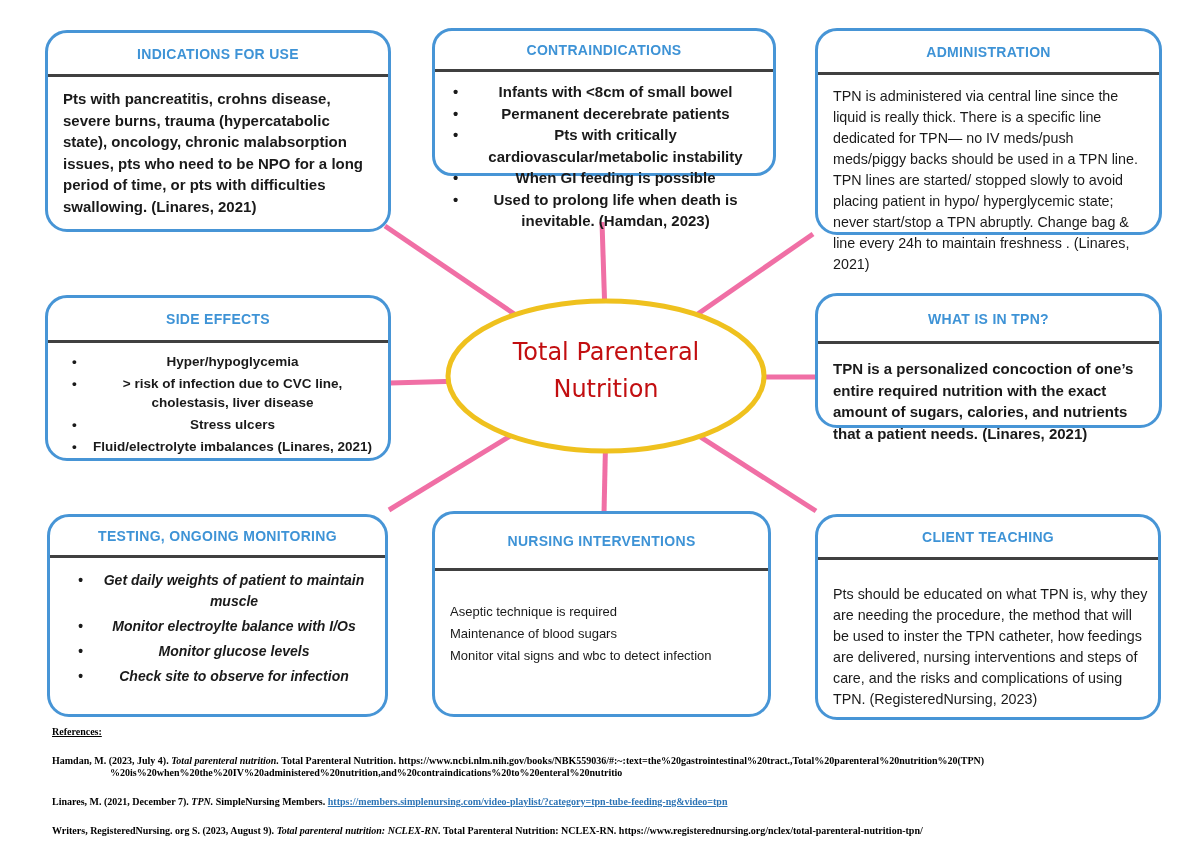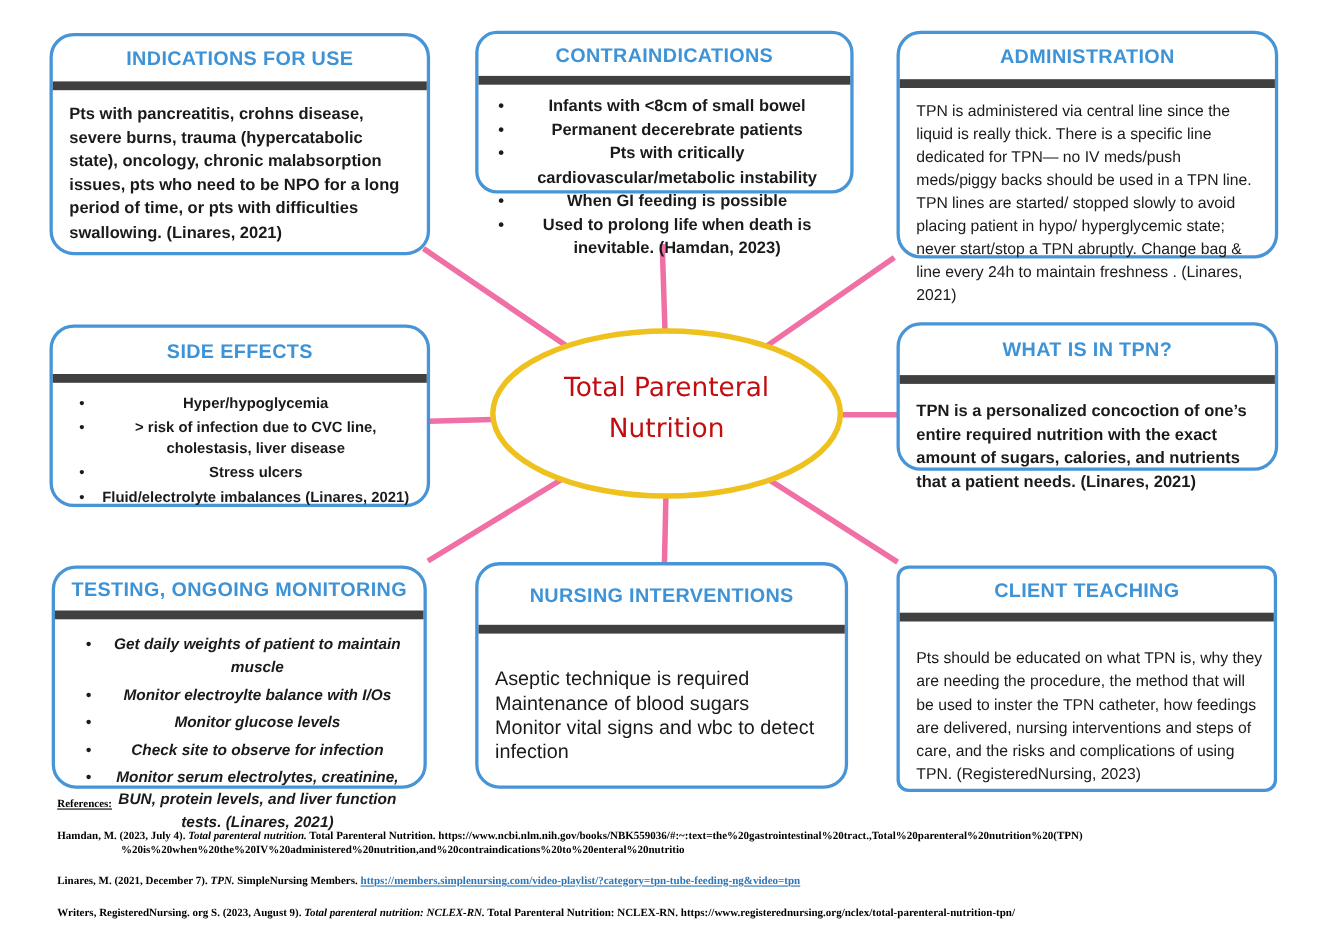--- a/index.html
+++ b/index.html
@@ -2,37 +2,37 @@
 <html><head>
 <meta charset="utf-8">
 <style>
   html,body{margin:0;padding:0;background:#ffffff;}
   .canvas{position:relative;width:1200px;height:848px;background:#ffffff;overflow:hidden;
           font-family:"Liberation Sans",sans-serif;}
   .net{position:absolute;left:0;top:0;z-index:0;}
   .box{position:absolute;z-index:1;background:#ffffff;border:3.5px solid #4795D6;border-radius:22px;
        box-sizing:border-box;display:flex;flex-direction:column;}
   .box-header{flex:0 0 auto;display:flex;align-items:center;justify-content:center;
-       border-bottom:8px solid #404040;color:#3E93D6;font-weight:bold;font-size:18px;
+       border-bottom:3px solid #404040;color:#3E93D6;font-weight:bold;font-size:14px;
        letter-spacing:.3px;text-align:center;}
   .box-body{flex:1 1 auto;color:#1a1a1a;}
   .p-body{padding:11px 10px 6px 15px;}
   .bold-body{font-weight:bold;}
   .fs15{font-size:15px;line-height:21.5px;border-radius:11px;}
   .fs145{font-size:14.3px;line-height:21px;}
   ul.bullets{list-style:none;margin:0;padding:9px 8px 0 16px;}
   ul.bullets li{position:relative;padding-left:15px;text-align:center;}
   ul.bullets li::before{content:"\2022";position:absolute;left:2px;}
   .bul15 li{font-size:15px;line-height:21.5px;font-weight:bold;}
   .bul135{padding-left:22px !important;}
   .bul135 li{font-size:13.5px;line-height:19px;font-weight:bold;margin-bottom:3px;}
   .bul14{padding-left:26px !important;padding-top:12px !important;font-style:italic;}
   .bul14 li{font-size:14px;line-height:20.5px;font-weight:bold;margin-bottom:4.5px;}
   .lines{padding:30px 8px 0 15px;}
-  .lines div{font-size:18px;line-height:22px;}
+  .lines div{font-size:13px;line-height:22px;}
   .pad-top22{padding-top:24px;}
   .center-label{position:absolute;left:486px;top:334px;width:240px;z-index:1;text-align:center;
        font-family:"DejaVu Sans",sans-serif;font-size:24px;line-height:37px;color:#C20E10;}
   .refs{position:absolute;left:52px;top:726px;width:1120px;z-index:1;
        font-family:"Liberation Serif",serif;font-weight:bold;font-size:10px;color:#000;line-height:12px;}
   .ref-heading{text-decoration:underline;}
   .ref-item{margin-top:17px;}
   .ref-cont{padding-left:58px;}
   .ref-italic{font-style:italic;}
   .ref-link{color:#2E75B6;text-decoration:underline;cursor:pointer;}
@@ -94,34 +94,33 @@
     <div class="box-body p-body bold-body fs15" style="padding-top:14px;">TPN is a personalized concoction of one’s entire required nutrition with the exact amount of sugars, calories, and nutrients that a patient needs. (Linares, 2021)</div>
   </div>
 
   <div class="box" style="left:47px;top:514px;width:341px;height:203px;">
     <div class="box-header" style="height:38px;">TESTING, ONGOING MONITORING</div>
     <ul class="box-body bullets bul14">
         <li>Get daily weights of patient to maintain muscle</li>
         <li>Monitor electroylte balance with I/Os</li>
         <li>Monitor glucose levels</li>
         <li>Check site to observe for infection</li>
-        <li>Monitor serum electrolytes, creatinine, BUN, protein levels, and liver function tests. (Linares, 2021)</li>
       </ul>
   </div>
 
   <div class="box" style="left:432px;top:511px;width:339px;height:206px;">
     <div class="box-header" style="height:54px;">NURSING INTERVENTIONS</div>
     <div class="box-body lines">
         <div>Aseptic technique is required</div>
         <div>Maintenance of blood sugars</div>
         <div>Monitor vital signs and wbc to detect infection</div>
       </div>
   </div>
 
-  <div class="box" style="left:815px;top:514px;width:346px;height:206px;border-radius:11px;">
+  <div class="box" style="left:815px;top:514px;width:346px;height:206px;">
     <div class="box-header" style="height:40px;">CLIENT TEACHING</div>
     <div class="box-body p-body fs145 pad-top22">Pts should be educated on what TPN is, why they are needing the procedure, the method that will be used to inster the TPN catheter, how feedings are delivered, nursing interventions and steps of care, and the risks and complications of using TPN. (RegisteredNursing, 2023)</div>
   </div>
 
   <div class="refs">
     <div class="ref-heading">References:</div>
 
     <div class="ref-item">
       <div><span>Hamdan, M. (2023, July 4). </span><span class="ref-italic">Total parenteral nutrition.</span><span> Total Parenteral Nutrition. https://www.ncbi.nlm.nih.gov/books/NBK559036/#:~:text=the%20gastrointestinal%20tract.,Total%20parenteral%20nutrition%20(TPN)</span></div>
       <div class="ref-cont">%20is%20when%20the%20IV%20administered%20nutrition,and%20contraindications%20to%20enteral%20nutritio</div>

